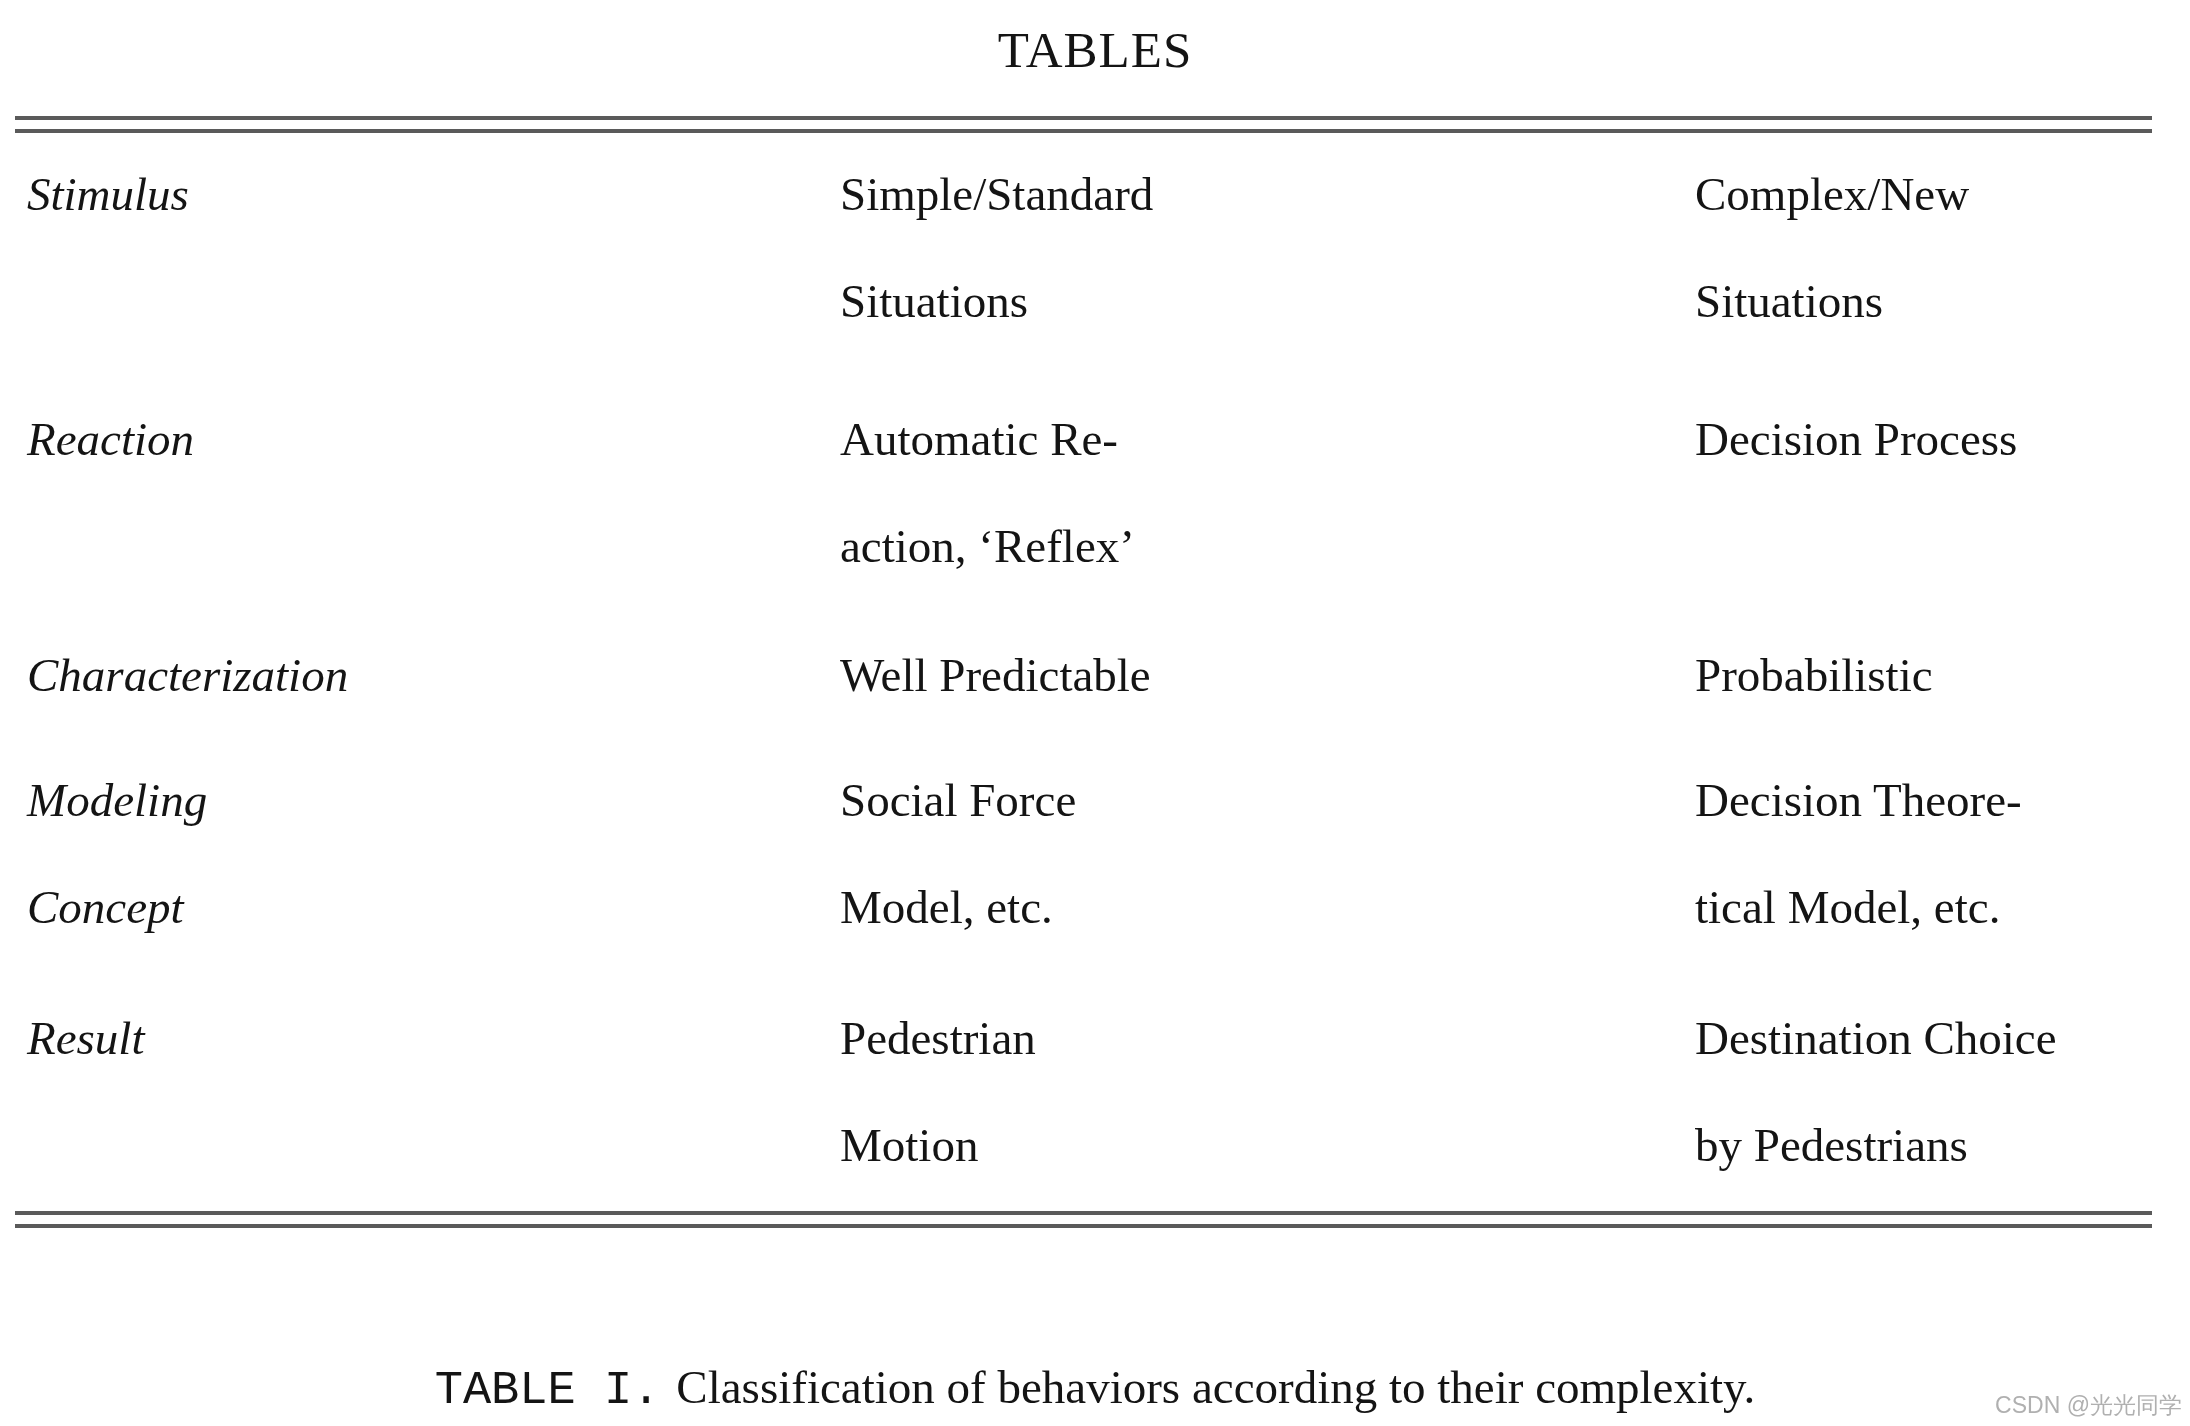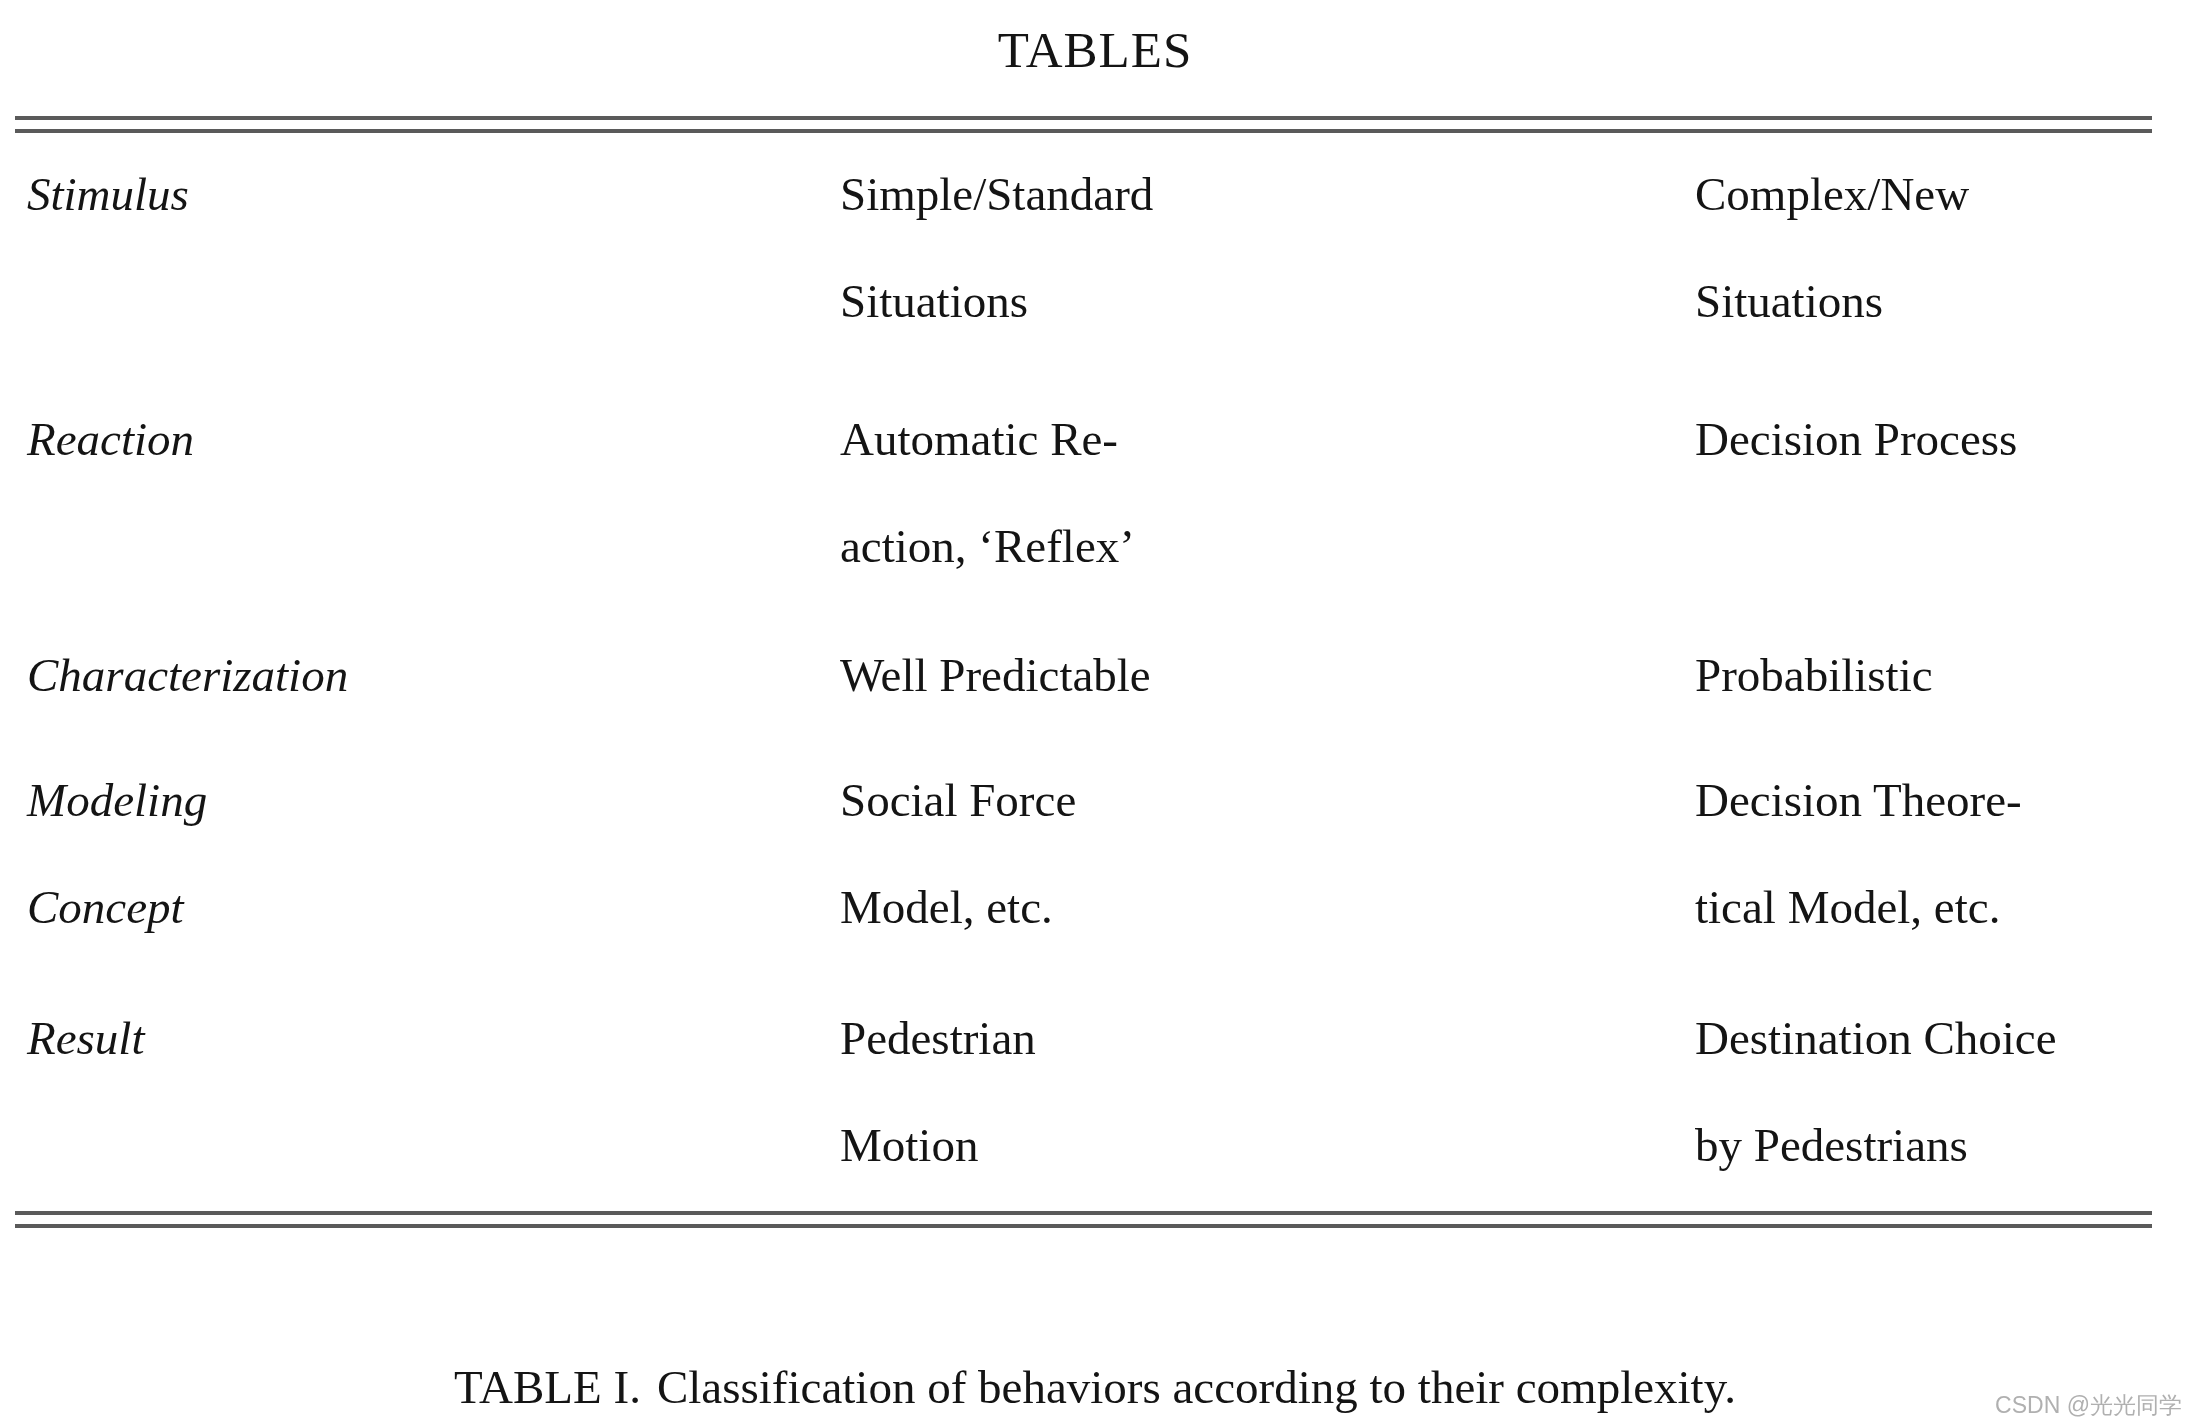--- a/index.html
+++ b/index.html
@@ -67,21 +67,21 @@
 
   .caption {
     position: absolute;
     top: 1362px;
     left: 0;
     width: 2190px;
     text-align: center;
     font-size: 47px;
     line-height: 50px;
   }
-  .caption .cap-label { margin-right: 16px; }
+  .caption .cap-label { margin-right: 16px; font-family: Liberation Mono, monospace; }
 
   .watermark {
     position: absolute;
     top: 1392px;
     right: 8px;
     font-size: 23px;
     line-height: 26px;
     color: #b0b0b0;
     font-family: "Liberation Sans", "DejaVu Sans", sans-serif;
   }

